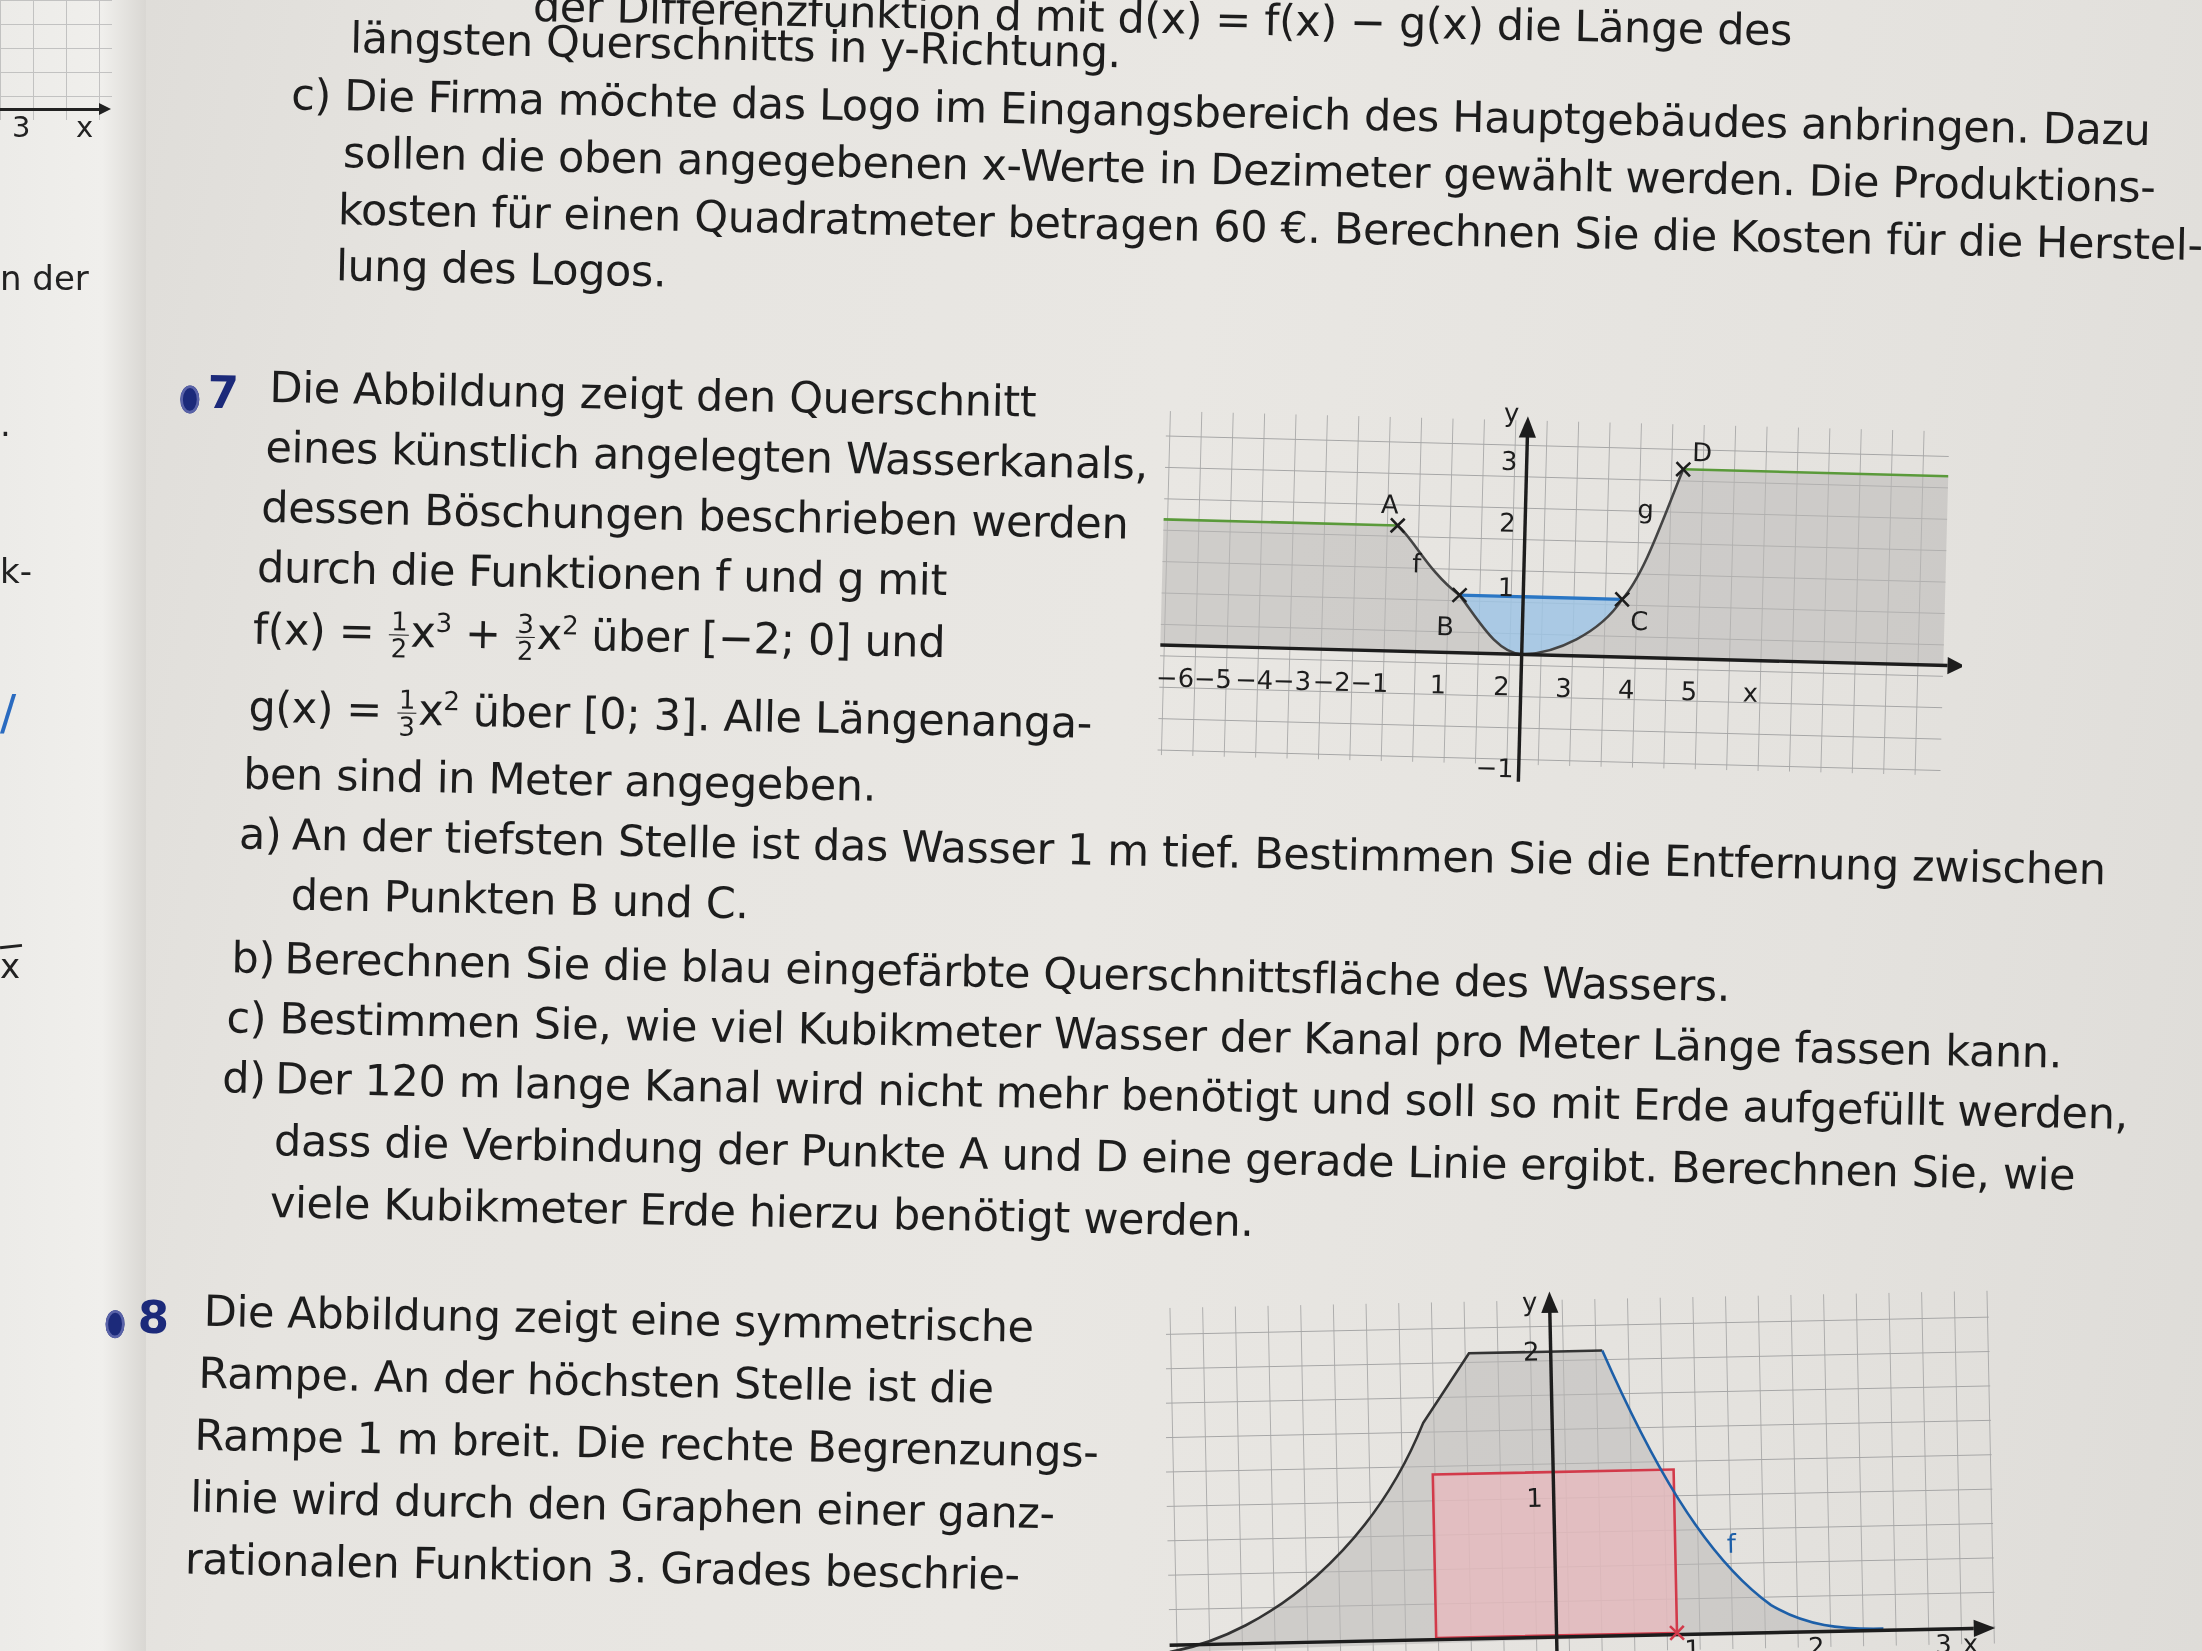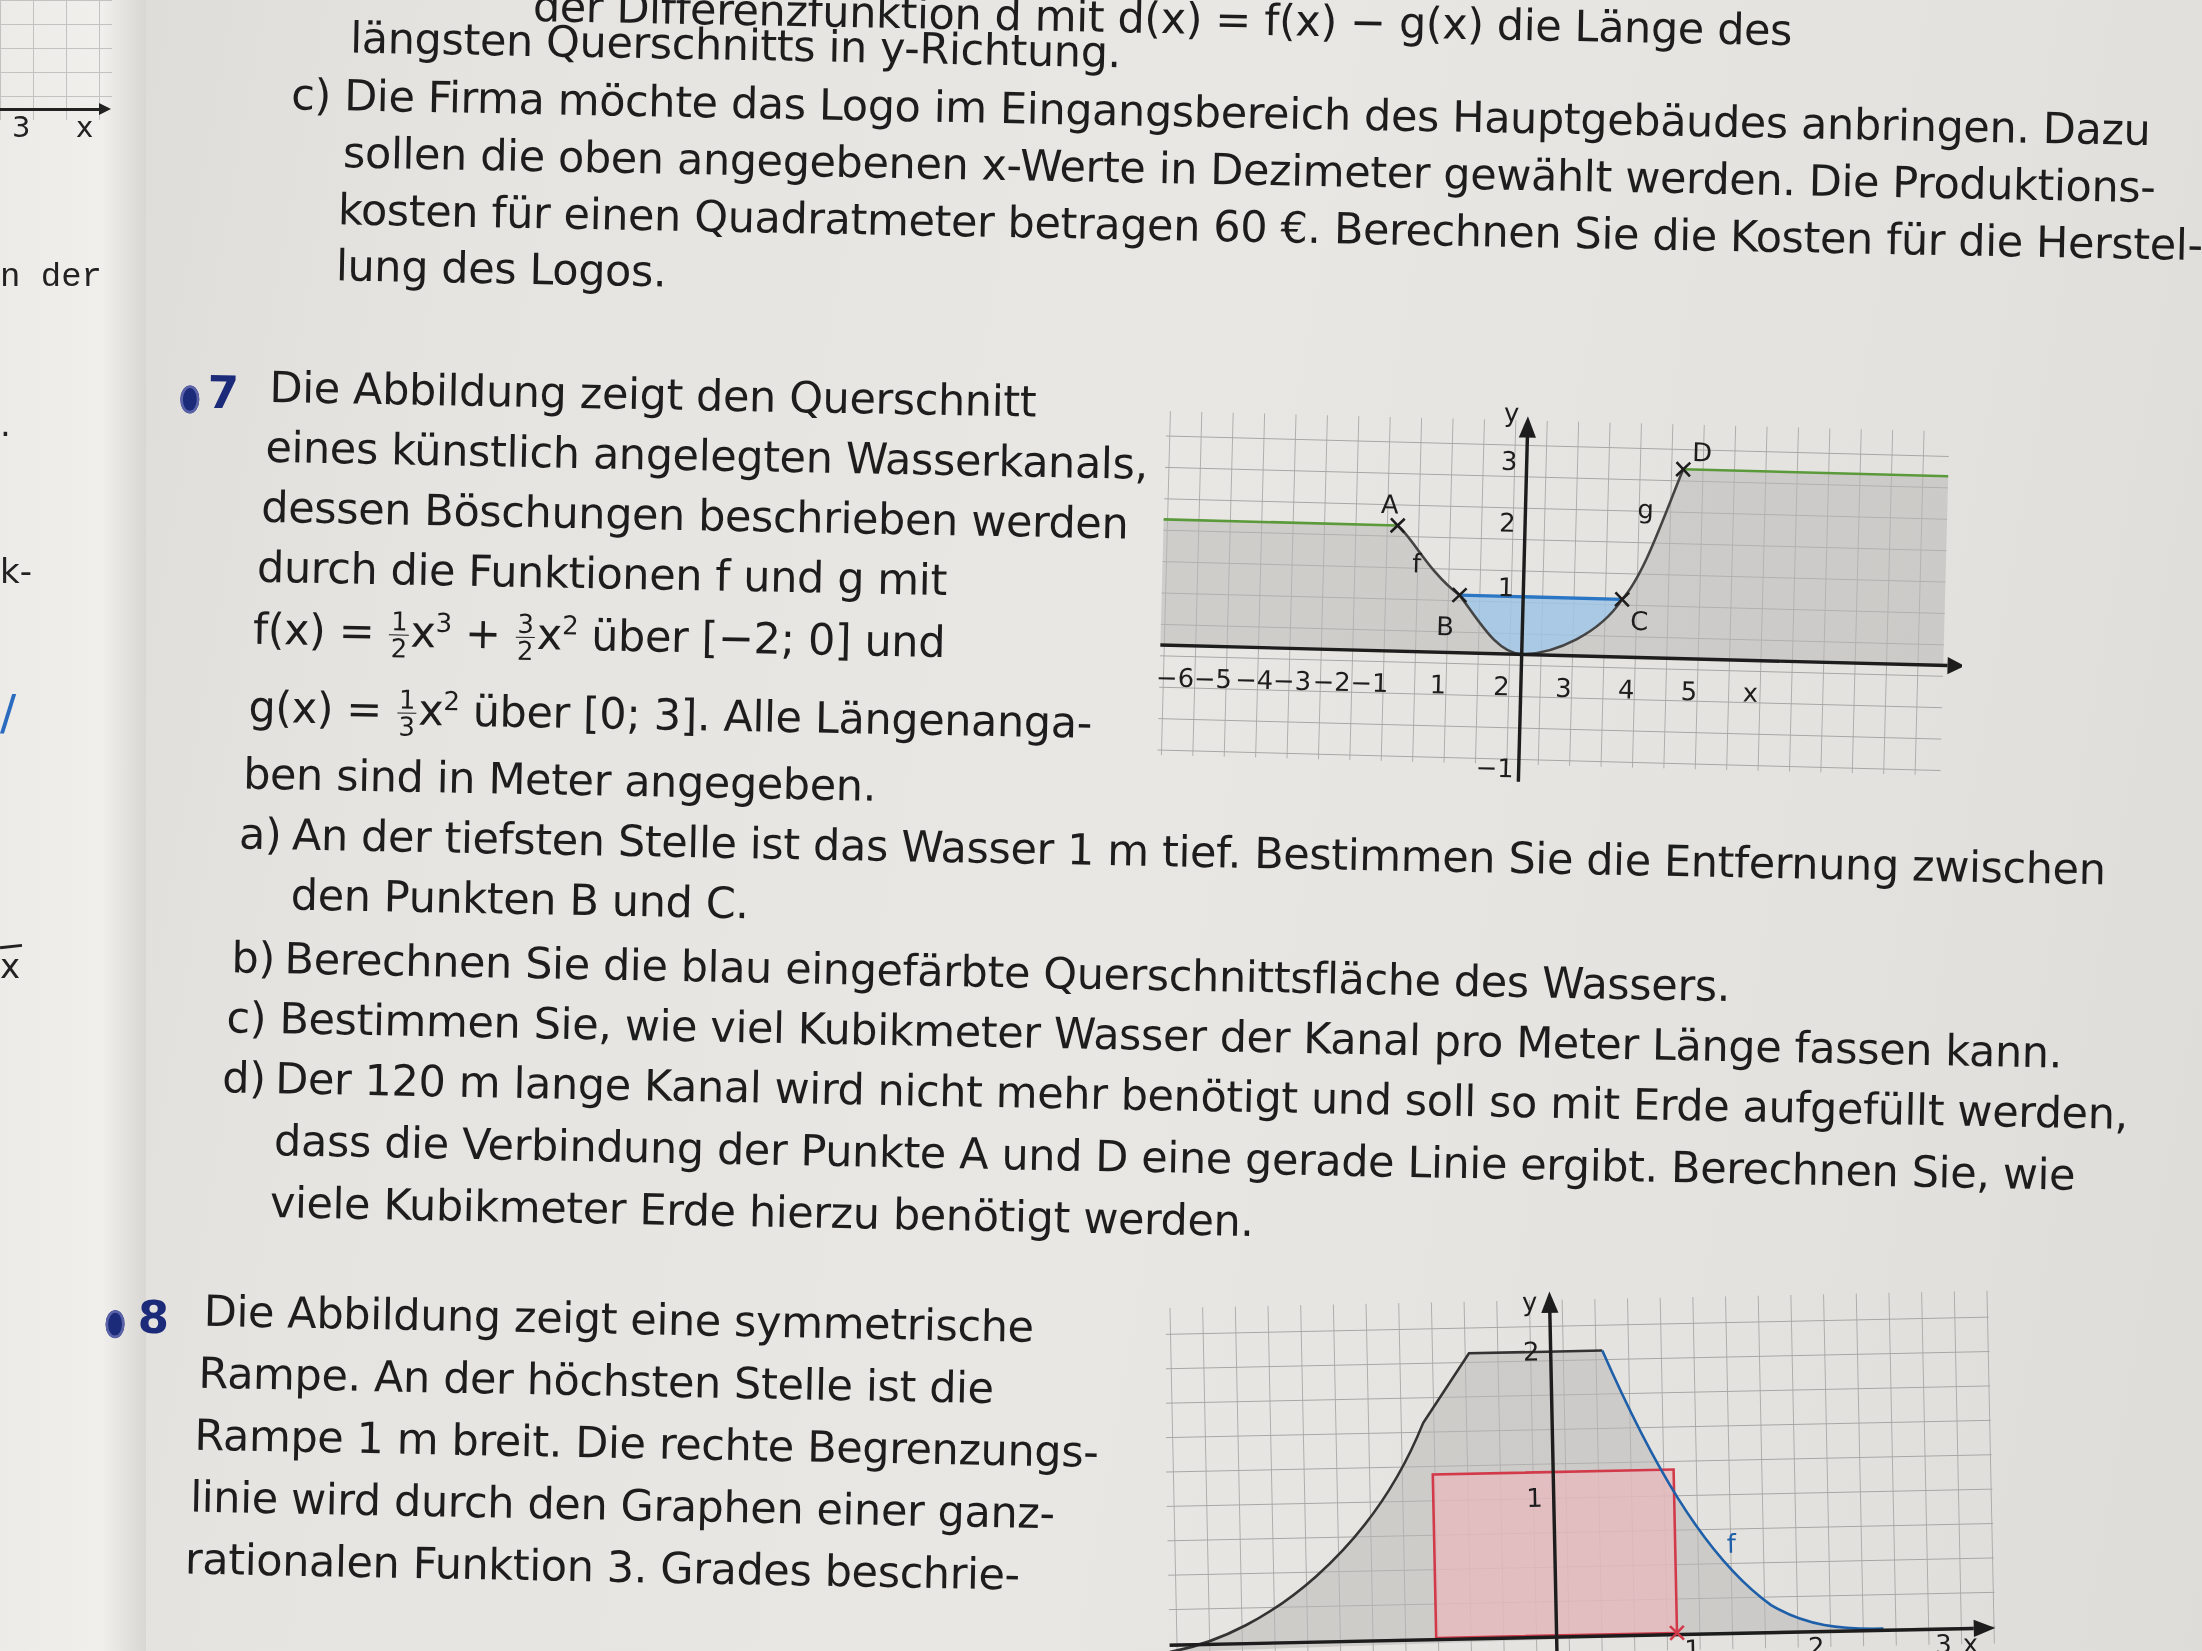--- a/index.html
+++ b/index.html
@@ -43,21 +43,21 @@
   .chart { position:absolute; }
 </style>
 </head>
 <body>
 
 <div class="left-page">
   <div class="grid"></div>
   <div class="axis"></div>
   <div class="lp-text" style="left:12px; top:110px; font-size:29px;">3</div>
   <div class="lp-text" style="left:76px; top:110px; font-size:29px;">x</div>
-  <div class="lp-text" style="left:0px; top:258px;font-family:Liberation Mono, monospace;">n der</div>
+  <div class="lp-text" style="left:0px; top:258px;">n der</div>
   <div class="lp-text" style="left:0px; top:404px;">.</div>
   <div class="lp-text" style="left:0px; top:551px;">k-</div>
   <div class="lp-text" style="left:0px; top:684px; color:#2a6bc0; font-size:48px;">/</div>
   <div style="position:absolute; left:0; top:945px; width:22.4px; height:2.6px; background:#222; transform:rotate(-6deg);"></div>
   <div class="lp-text" style="left:0px; top:946px;">x</div>
 </div>
 
 <div class="page-rot">
 
   <div class="line" style="left:533px; top:-26px;">der Differenzfunktion d mit d(x) = f(x) − g(x) die Länge des</div>

